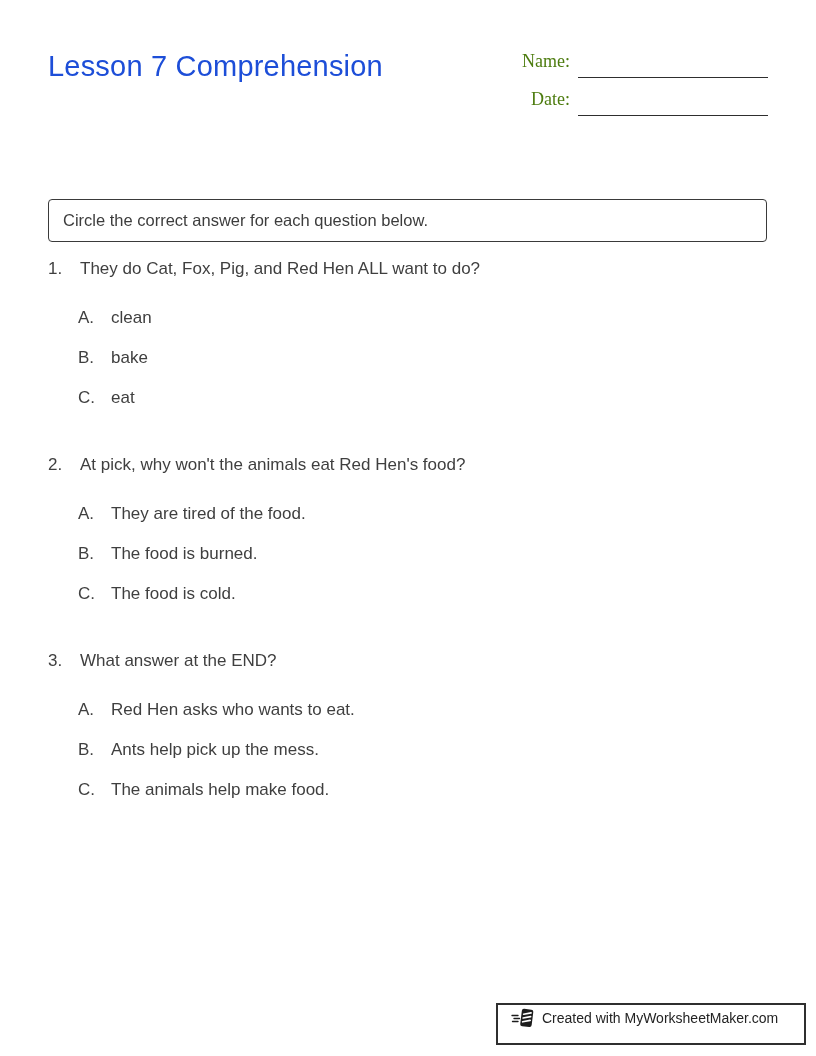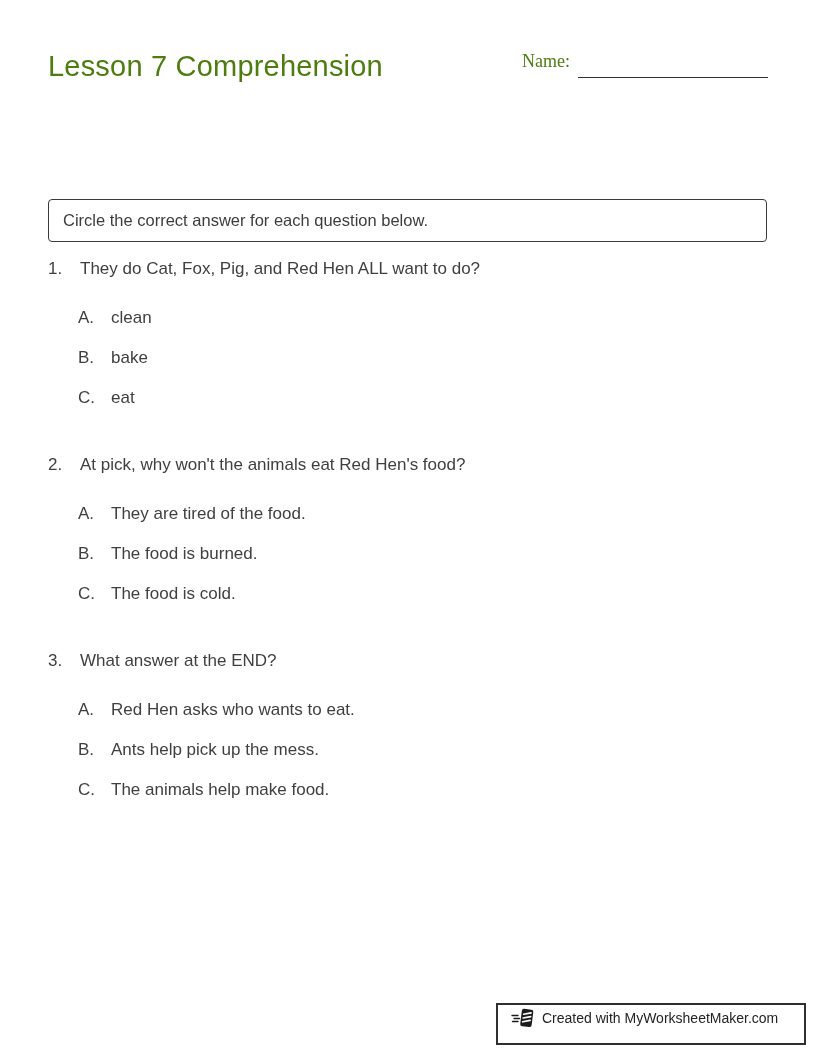--- a/index.html
+++ b/index.html
@@ -14,21 +14,21 @@
   }
 
   
   .page-title {
     position: absolute;
     left: 48px;
     top: 50px;
     font-size: 29px;
     font-weight: 400;
     letter-spacing: 0.2px;
-    color: #4d7c0f;
+    color: #1d4ed8;
   }
 
   
   .namedate {
     position: absolute;
     top: 40px;
     right: 48px;
     width: 300px;
   }
   .nd-row { position: relative; height: 38px; }
@@ -125,20 +125,24 @@
   }
 </style>
 </head>
 <body>
 
 <h1 class="page-title">Lesson 7 Comprehension</h1>
 
 <div class="namedate">
   <div class="nd-row">
     <span class="nd-label">Name:</span>
+    <span class="nd-line"></span>
+  </div>
+  <div class="nd-row">
+    <span class="nd-label">Date:</span>
     <span class="nd-line"></span>
   </div>
 </div>
 
 <div class="instruction-box">
   <span class="instruction-text">Circle the correct answer for each question below.</span>
 </div>
 
 <div class="question-block q1">
   <div class="question-row">

